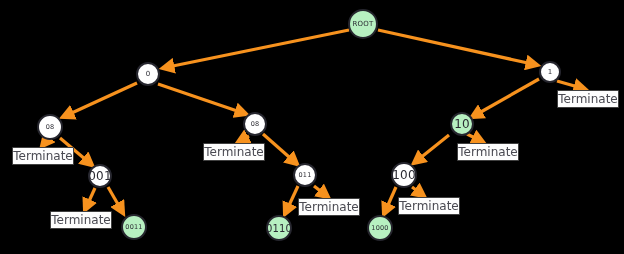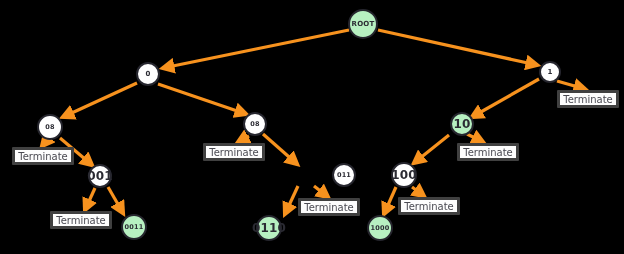--- a/index.html
+++ b/index.html
@@ -1,26 +1,26 @@
 <!DOCTYPE html>
 <html><head>
 <meta charset="utf-8">
 <style>
   html,body{margin:0;padding:0;background:#000;}
   #stage{position:relative;width:624px;height:254px;background:#000;overflow:hidden;
          font-family:"DejaVu Sans","Liberation Sans",sans-serif;}
   #edges{position:absolute;left:0;top:0;width:624px;height:254px;}
   .node{position:absolute;border-radius:50%;display:flex;align-items:center;justify-content:center;
-        box-sizing:border-box;border:2.5px solid #26262e;color:#2b2b33;font-weight:bold;
+        box-sizing:border-box;border:2.5px solid #26262e;color:#2b2b33;font-weight:normal;
         letter-spacing:.2px;z-index:3;}
   .node.white{background:#ffffff;}
   .node.green{background:#b7f0c1;}
-  .term{position:absolute;background:#fdfdfd;border:3px solid #404040;color:#4a4a52;
+  .term{position:absolute;background:#fdfdfd;border:1px solid #404040;color:#4a4a52;
         display:flex;align-items:center;justify-content:center;box-sizing:border-box;
-        font-size:10px;z-index:3;border-radius:1px;}
+        font-size:12px;z-index:3;border-radius:1px;}
 </style>
 </head>
 <body>
 
 <div id="stage">
   <svg id="edges" viewBox="0 0 624 254" xmlns="http://www.w3.org/2000/svg">
     <defs>
       <marker id="ah" markerWidth="5" markerHeight="5" refX="3.6" refY="2.5" orient="auto" markerUnits="strokeWidth">
         <path d="M0,0 L5,2.5 L0,5 z" fill="#f7921e"></path>
       </marker>
@@ -47,24 +47,24 @@
       </g>
   </svg>
   <div id="node-layer">
       <div class="node green" style="left: 348px; top: 9px; width: 30px; height: 30px; font-size: 7px;">ROOT</div>
       <div class="node white" style="left: 136px; top: 62px; width: 24px; height: 24px; font-size: 7px;">0</div>
       <div class="node white" style="left: 539px; top: 61px; width: 22px; height: 22px; font-size: 7px;">1</div>
       <div class="node white" style="left: 37px; top: 114px; width: 26px; height: 26px; font-size: 6.5px;">08</div>
       <div class="node white" style="left: 243px; top: 112px; width: 24px; height: 24px; font-size: 6.5px;">08</div>
       <div class="node green" style="left: 450px; top: 112px; width: 24px; height: 24px; font-size: 12px;">10</div>
       <div class="node white" style="left: 88px; top: 164px; width: 24px; height: 24px; font-size: 12px;">001</div>
-      <div class="node white" style="left: 293px; top: 163px; width: 24px; height: 24px; font-size: 6.5px; margin-left: 39px;">011</div>
+      <div class="node white" style="left: 293px; top: 163px; width: 24px; height: 24px; font-size: 6.5px;">011</div>
       <div class="node white" style="left: 391px; top: 162px; width: 26px; height: 26px; font-size: 12px;">100</div>
       <div class="node green" style="left: 115px; top: 214px; width: 26px; height: 26px; font-size: 6.5px; margin-left: 6px;">0011</div>
-      <div class="node green" style="left: 256px; top: 215px; width: 26px; height: 26px; font-size: 12px;">0110</div>
+      <div class="node green" style="left: 266px; top: 215px; width: 26px; height: 26px; font-size: 10px;">0110</div>
       <div class="node green" style="left: 367px; top: 215px; width: 26px; height: 26px; font-size: 6.5px;">1000</div>
       <div class="term" style="left: 12px; top: 147px; width: 62px; height: 18px;">Terminate</div>
       <div class="term" style="left: 203px; top: 143px; width: 62px; height: 18px;">Terminate</div>
       <div class="term" style="left: 557px; top: 90px; width: 62px; height: 18px;">Terminate</div>
       <div class="term" style="left: 457px; top: 143px; width: 62px; height: 18px;">Terminate</div>
       <div class="term" style="left: 50px; top: 211px; width: 62px; height: 18px;">Terminate</div>
       <div class="term" style="left: 298px; top: 198px; width: 62px; height: 18px;">Terminate</div>
       <div class="term" style="left: 398px; top: 197px; width: 62px; height: 18px;">Terminate</div>
     </div>
 </div>

